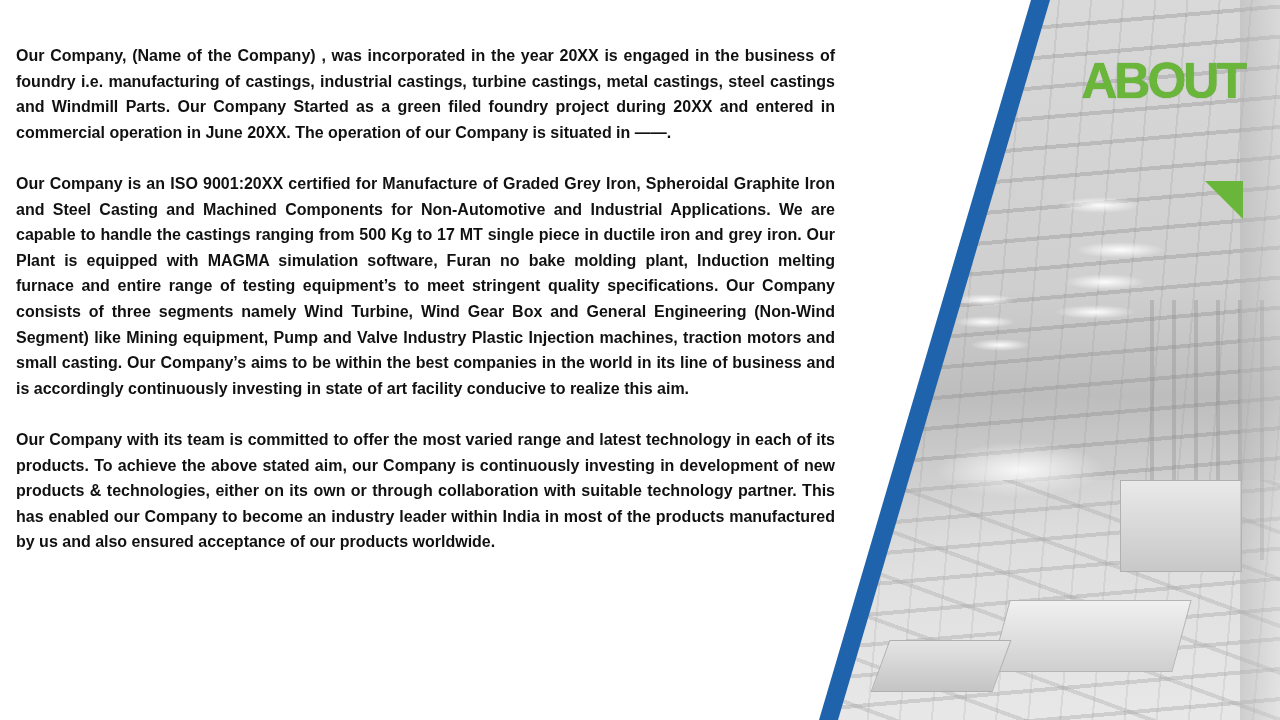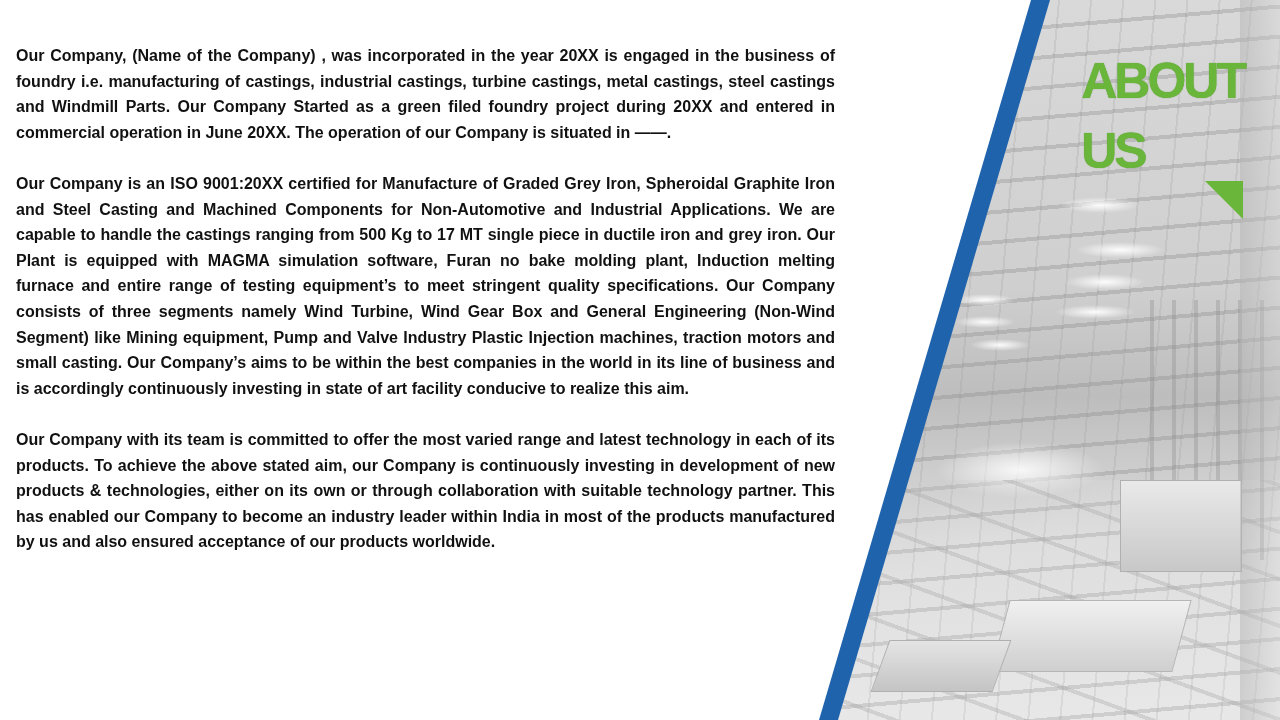--- a/index.html
+++ b/index.html
@@ -64,21 +64,21 @@
   
   .stripe {
     position: absolute; inset: 0;
     background: #1f63ad;
     clip-path: polygon(1031px 0, 1050px 0, 838px 720px, 819px 720px);
   }
 
   
   .title {
     position: absolute; right: 36px; top: 46px;
-    text-align: left;
+    text-align: center;
     color: #6ab63b;
     font-family: "Liberation Sans", sans-serif;
     font-weight: bold;
     font-size: 50px; line-height: 70px; letter-spacing: -3px;
     text-shadow: 0 0 1px #4e8f25;
   }
   .title span { display: block; }
   .triangle {
     position: absolute; left: 1205px; top: 181px;
     width: 0; height: 0;
@@ -109,21 +109,20 @@
     <div class="machine1"></div>
     <div class="machine2"></div>
     <div class="machine3"></div>
     <div class="pillar"></div>
   </div>
 
   <div class="stripe"></div>
 
   <div class="title">
     <span>ABOUT</span>
-    <span>US</span>
   </div>
   <div class="triangle"></div>
 
   <div class="content">
     <p><span>Our Company, </span><span class="cname">(Name of the Company)</span><span> , was incorporated in the year 20XX is engaged in the business of foundry i.e. manufacturing of castings, industrial castings, turbine castings, metal castings, steel castings and Windmill Parts. Our Company Started as a green filed foundry project during 20XX and entered in commercial operation in June 20XX. The operation of our Company is situated in ——.</span></p>
     <p>Our Company is an ISO 9001:20XX certified for Manufacture of Graded Grey Iron, Spheroidal Graphite Iron and Steel Casting and Machined Components for Non-Automotive and Industrial Applications. We are capable to handle the castings ranging from 500 Kg to 17 MT single piece in ductile iron and grey iron. Our Plant is equipped with MAGMA simulation software, Furan no bake molding plant, Induction melting furnace and entire range of testing equipment’s to meet stringent quality specifications. Our Company consists of three segments namely Wind Turbine, Wind Gear Box and General Engineering (Non-Wind Segment) like Mining equipment, Pump and Valve Industry Plastic Injection machines, traction motors and small casting. Our Company’s aims to be within the best companies in the world in its line of business and is accordingly continuously investing in state of art facility conducive to realize this aim.</p>
     <p>Our Company with its team is committed to offer the most varied range and latest technology in each of its products. To achieve the above stated aim, our Company is continuously investing in development of new products &amp; technologies, either on its own or through collaboration with suitable technology partner. This has enabled our Company to become an industry leader within India in most of the products manufactured by us and also ensured acceptance of our products worldwide.</p>
   </div>
 
 </div>

